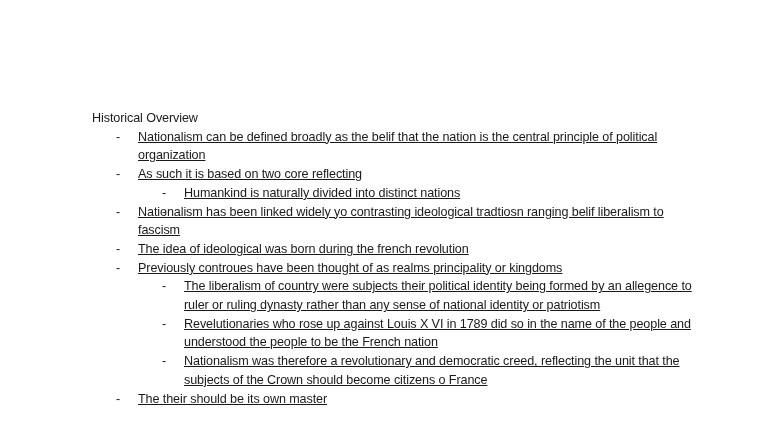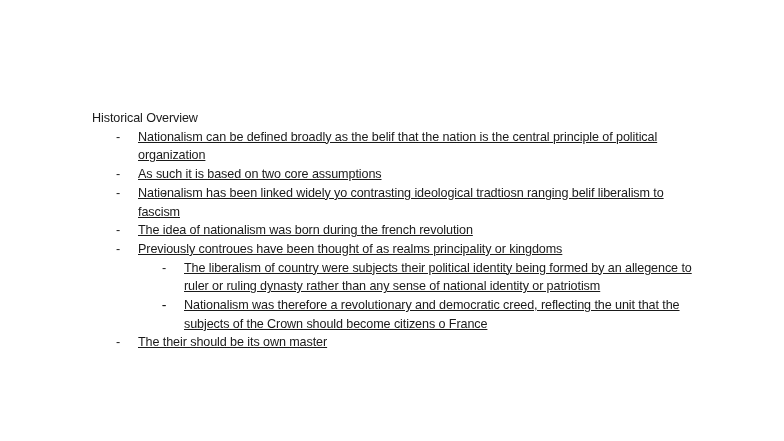--- a/index.html
+++ b/index.html
@@ -66,46 +66,48 @@
 <div class="page">
   <h1 class="heading">Historical Overview</h1>
 
   <ul class="list">
     <li class="item lvl1">
       <span class="dash">-</span>
       <span class="text">Nationalism can be defined broadly as the belif that the nation is the central principle of political organization</span>
     </li>
     <li class="item lvl1">
       <span class="dash">-</span>
-      <span class="text">As such it is based on two core assumptions</span>
+      <span class="text">As such it is based on two core reflecting</span>
     </li>
     <li class="item lvl2">
       <span class="dash">-</span>
+      <span class="text">Humankind is naturally divided into distinct nations</span>
     </li>
     <li class="item lvl2">
       <span class="dash">-</span>
     </li>
     <li class="item lvl1">
       <span class="dash">-</span>
       <span class="text">Nationalism has been linked widely yo contrasting ideological tradtiosn ranging belif liberalism to fascism</span>
     </li>
     <li class="item lvl1">
       <span class="dash">-</span>
-      <span class="text">The idea of nationalism was born during the french revolution</span>
+      <span class="text">The idea of ideological was born during the french revolution</span>
     </li>
     <li class="item lvl1">
       <span class="dash">-</span>
       <span class="text">Previously controues have been thought of as realms principality or kingdoms</span>
     </li>
     <li class="item lvl2">
       <span class="dash">-</span>
       <span class="text">The liberalism of country were subjects their political identity being formed by an allegence to ruler or ruling dynasty rather than any sense of national identity or patriotism</span>
     </li>
     <li class="item lvl2">
       <span class="dash">-</span>
+      <span class="text">Revelutionaries who rose up against Louis X VI in 1789 did so in the name of the people and understood the people to be the French nation</span>
     </li>
     <li class="item lvl2">
       <span class="dash">-</span>
       <span class="text">Nationalism was therefore a revolutionary and democratic creed, reflecting the unit that the subjects of the Crown should become citizens o France</span>
     </li>
     <li class="item lvl1">
       <span class="dash">-</span>
       <span class="text">The their should be its own master</span>
     </li>
   </ul>

